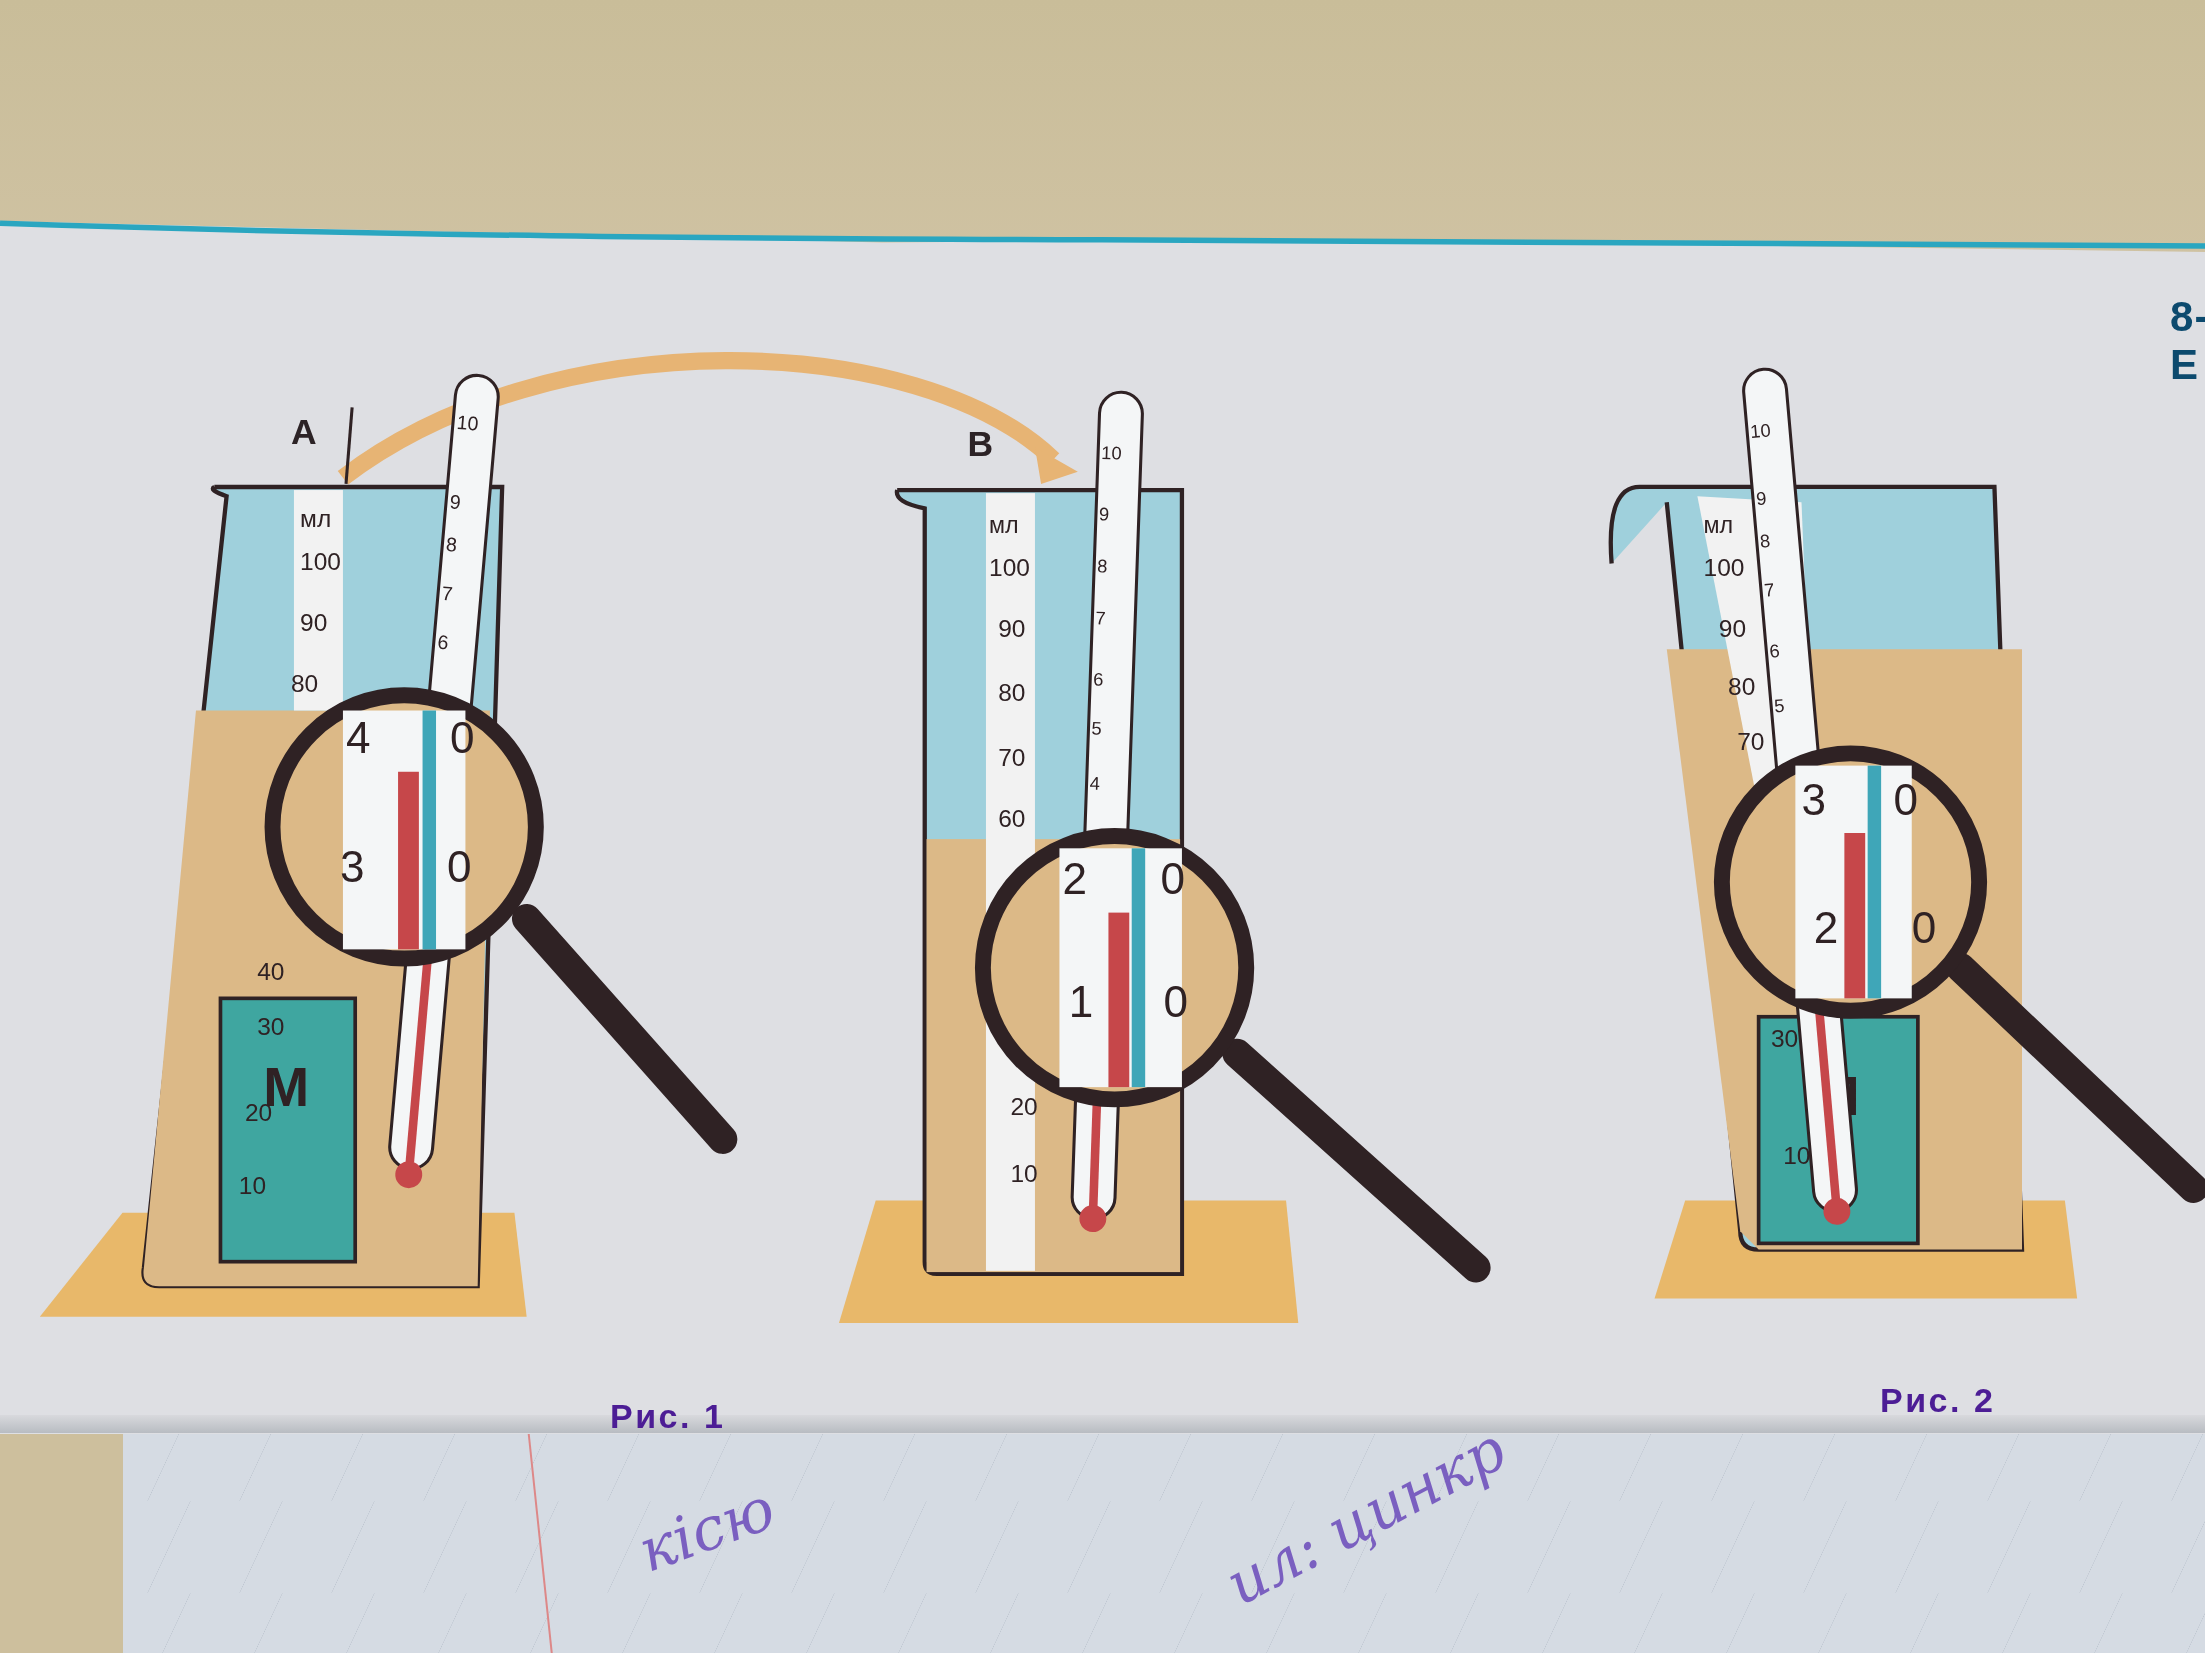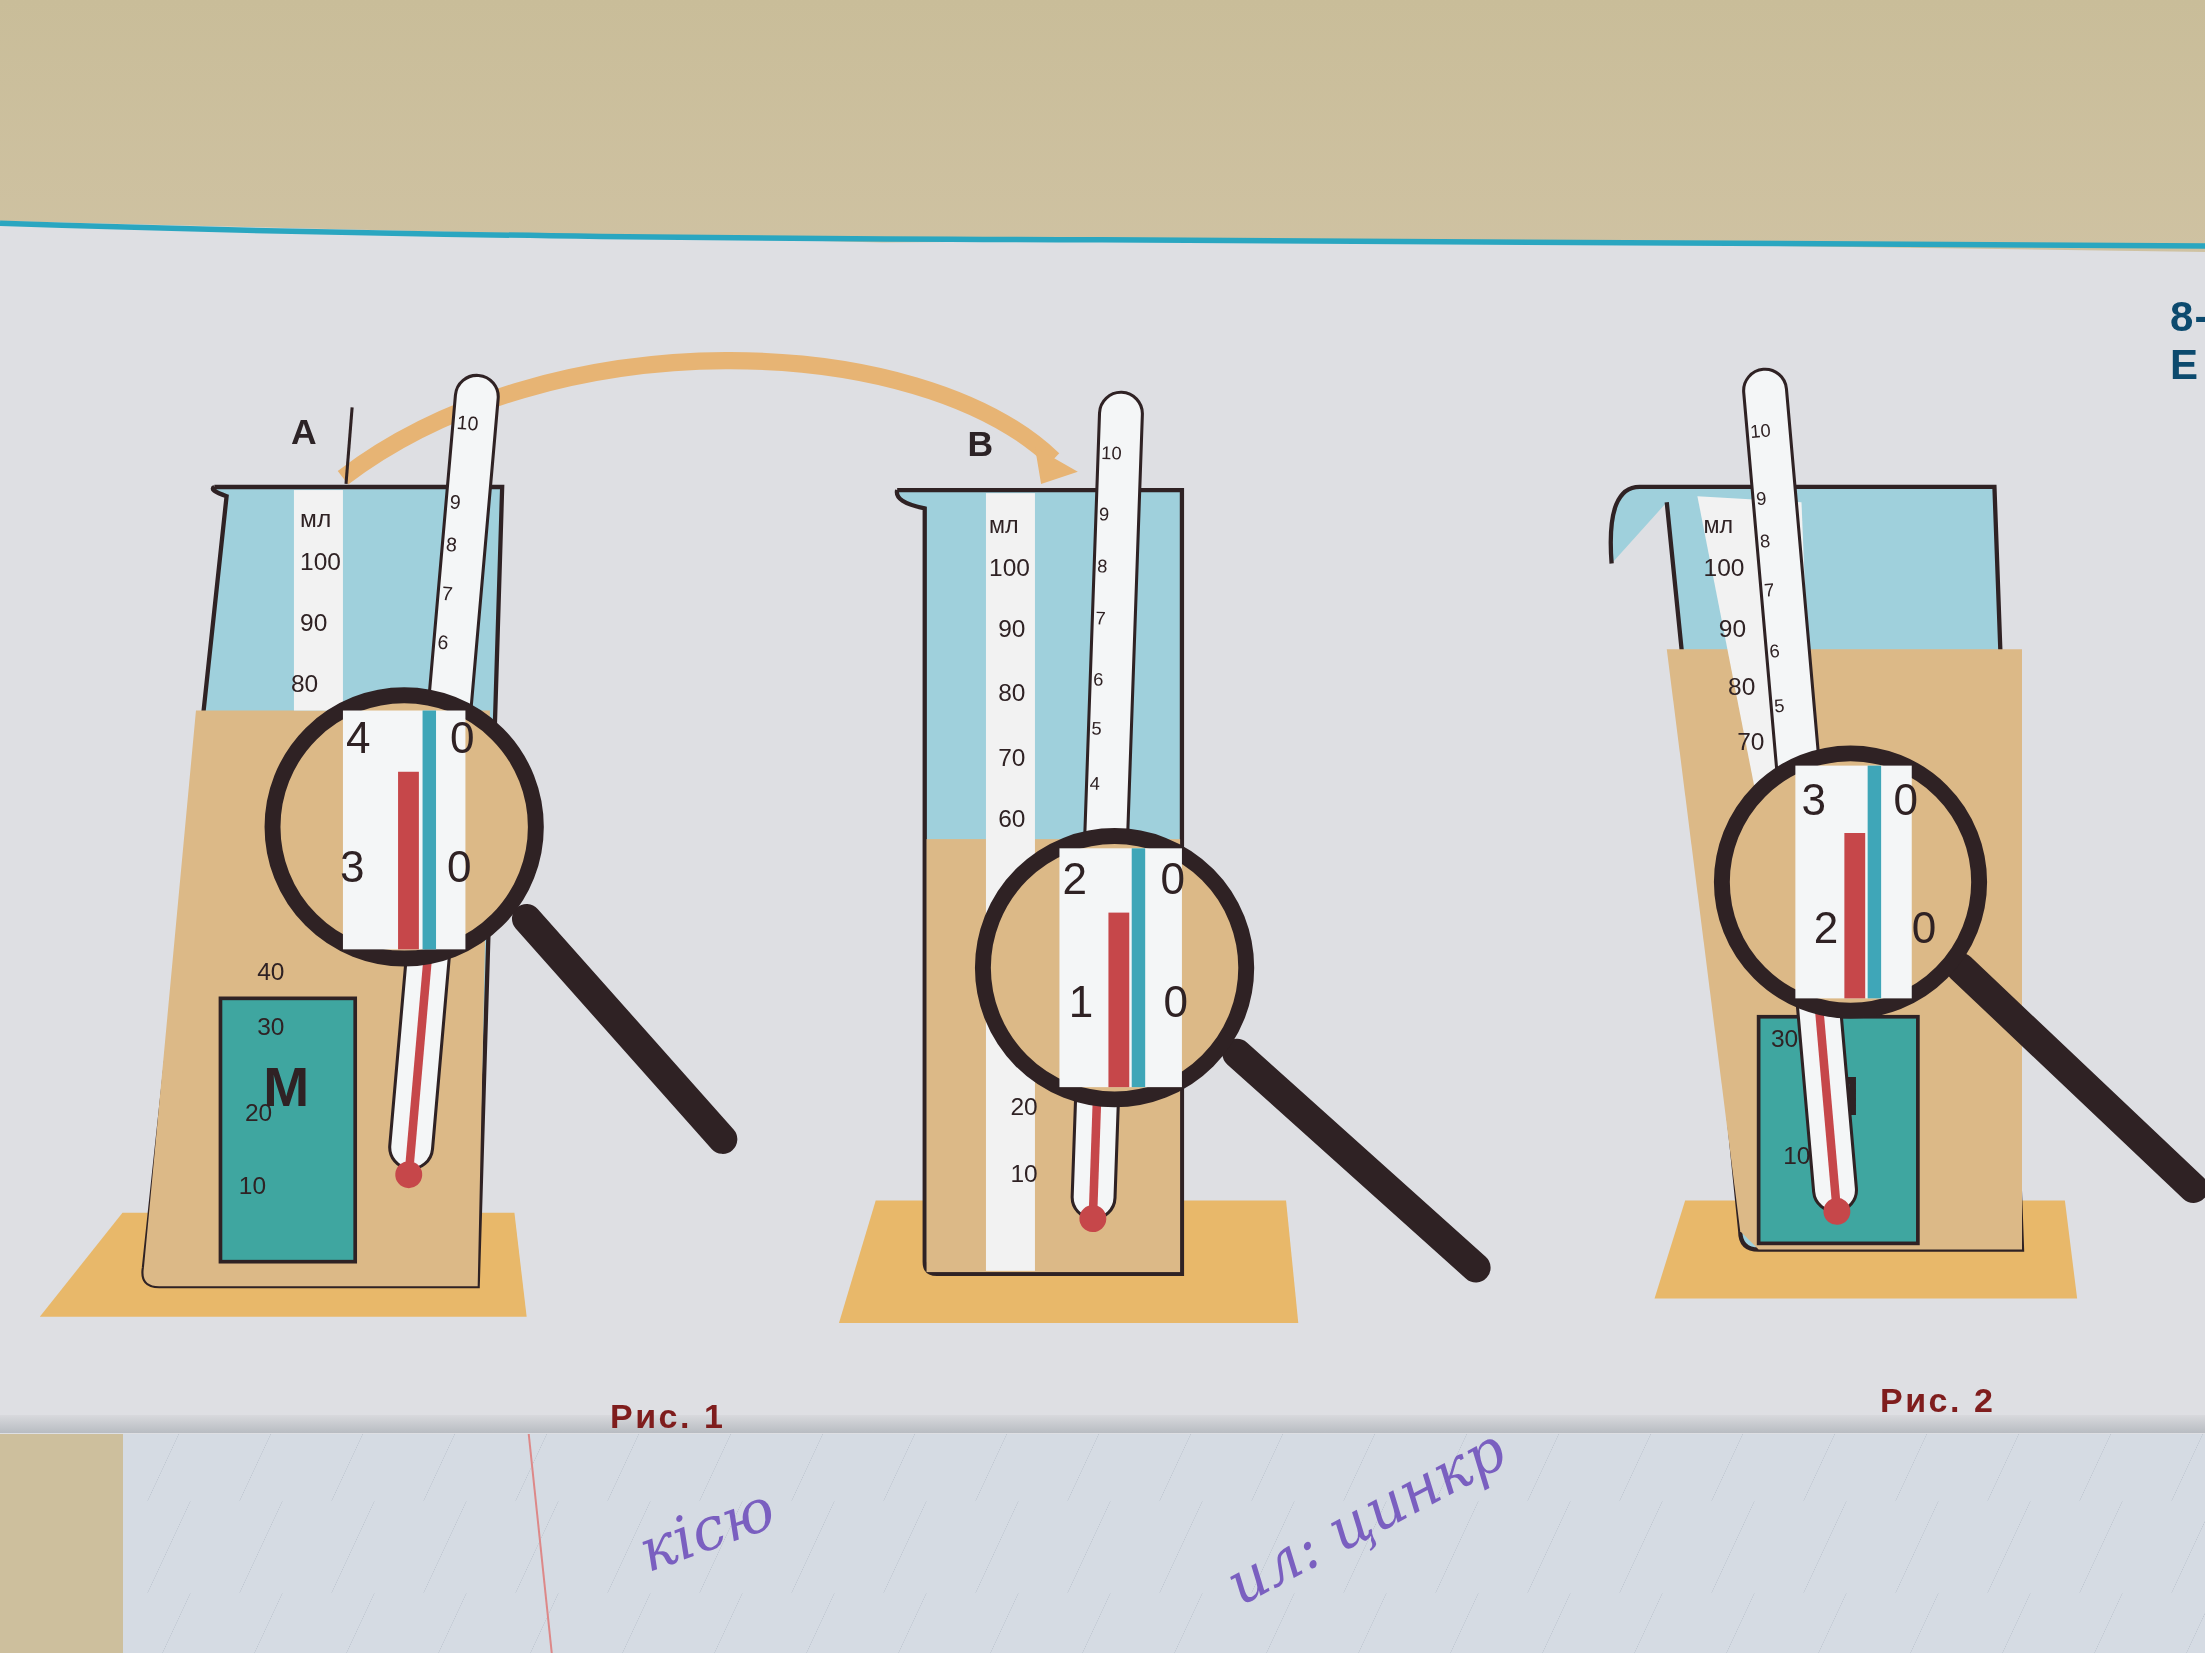--- a/index.html
+++ b/index.html
@@ -9,21 +9,21 @@
     background-image:
       linear-gradient(115deg, transparent 49.6%, rgba(150,160,175,.35) 50%, transparent 50.4%);
     background-size:92px 92px;}
   .nb-margin{position:absolute;left:527px;top:1427px;width:1.8px;height:245px;background:#d88;transform:rotate(-6deg);transform-origin:top;}
   .page{position:absolute;left:0;top:221px;width:2205px;height:1213px;background:#dedfe3;
     clip-path:polygon(0 0,40% 21.4px,60% 18.4px,100% 31px,100% 100%,0 100%);}
   .page-fold{position:absolute;left:0;top:1415px;width:2205px;height:18.4px;background:linear-gradient(180deg,#d8d9dd,#b8bcc2);}
   .cyan-line{position:absolute;left:0;top:214px;width:2205px;height:37px;}
   .pagecode{position:absolute;left:2147px;top:293px;font-size:42px;font-weight:bold;color:#0c4a6e;letter-spacing:1.2px;margin-left:23px;}
   .fig{position:absolute;}
-  .caption{position:absolute;font-size:34px;color:#7f1d1d;font-weight:bold;letter-spacing:2.5px;}
+  .caption{position:absolute;font-size:34px;color:#4c1d95;font-weight:bold;letter-spacing:2.5px;}
   .label-letter{font-family:"Liberation Sans",sans-serif;font-weight:bold;fill:#2c2326;}
   .hand{position:absolute;font-family:"DejaVu Serif",serif;font-style:italic;color:#7a5fc0;font-size:59px;}
   svg text{font-family:"Liberation Sans",sans-serif;}
 </style>
 </head>
 <body>
 
 <div class="desk"></div>
 <div class="notebook"></div>
 <div class="nb-margin"></div>

